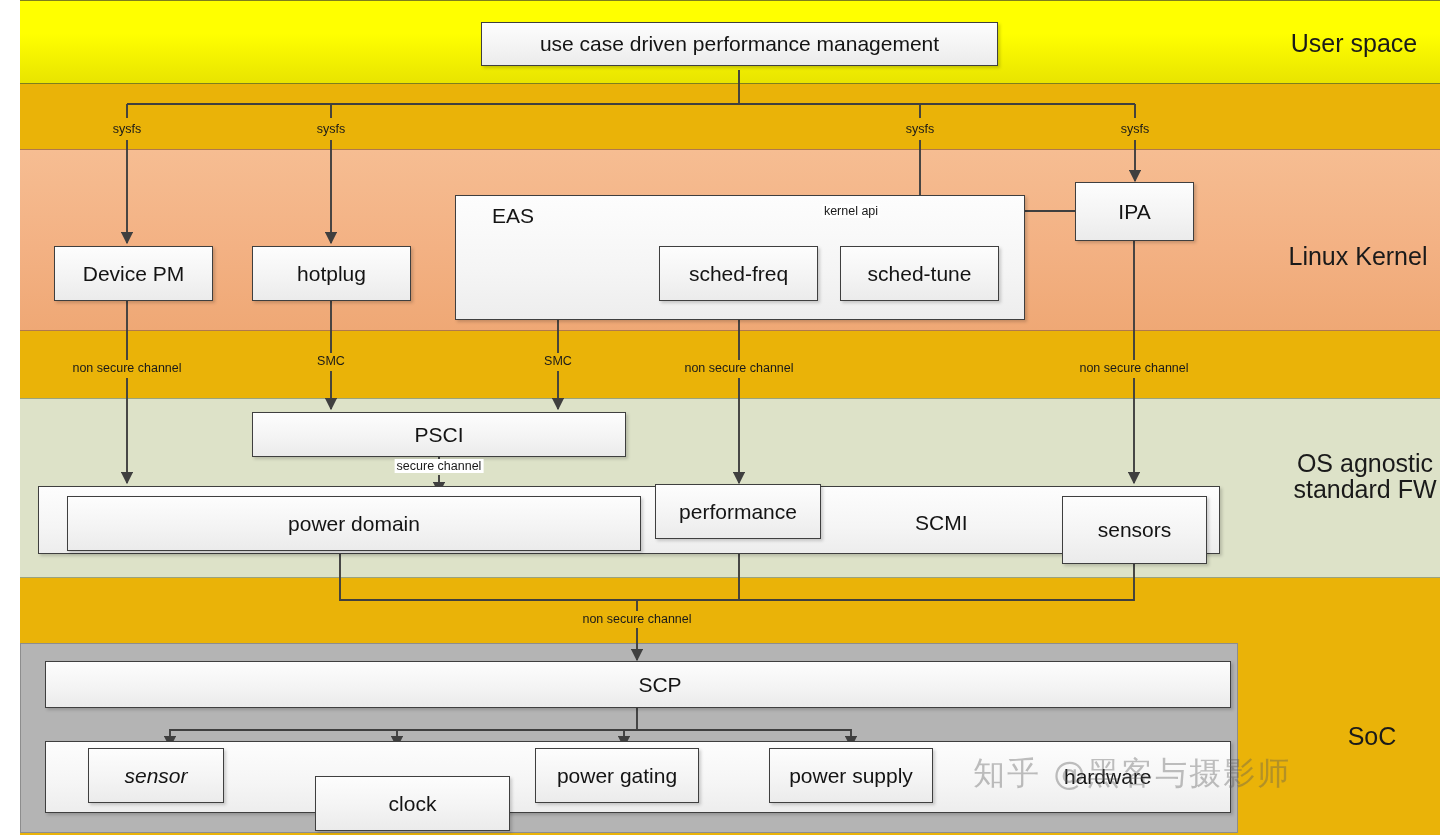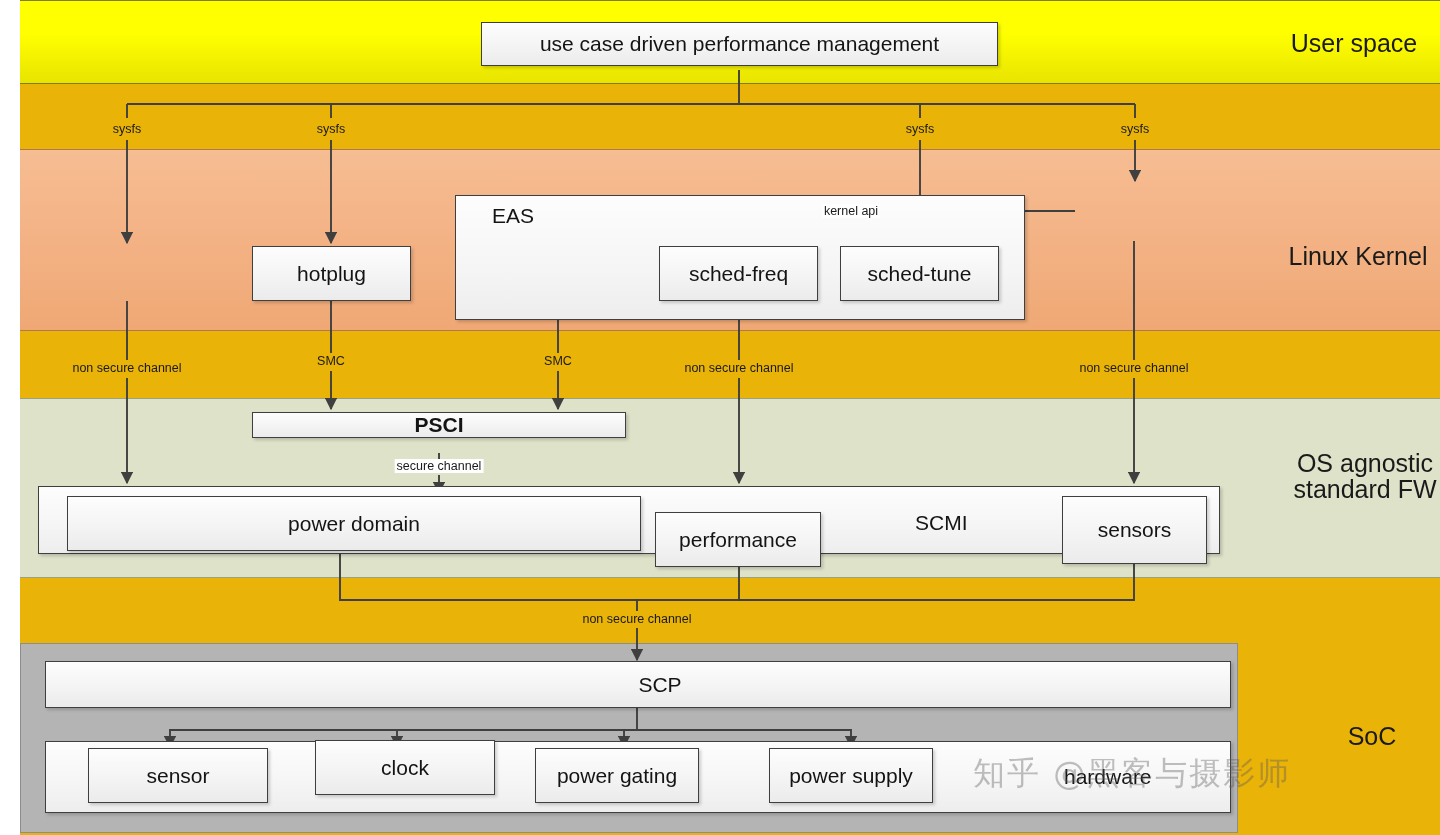--- a/index.html
+++ b/index.html
@@ -114,46 +114,48 @@
       <path d="M617,708 L617,730 L150,730 L150,747" marker-end="url(#ah)"></path>
       <path d="M377,730 L377,747" marker-end="url(#ah)"></path>
       <path d="M604,730 L604,747" marker-end="url(#ah)"></path>
       <path d="M617,730 L831,730 L831,747" marker-end="url(#ah)"></path>
     </g>
   </svg>
 
   <div class="node" style="left:461px;top:22px;width:517px;height:44px;">use case driven performance management</div>
   <div class="band-label" style="left:1244px;top:30px;width:180px;">User space</div>
 
+  <div class="node" style="left:34px;top:246px;width:159px;height:55px;">Device PM</div>
   <div class="node" style="left:232px;top:246px;width:159px;height:55px;">hotplug</div>
+  <div class="node" style="left:1055px;top:182px;width:119px;height:59px;">IPA</div>
 
   <div class="frame" style="left:435px;top:195px;width:570px;height:125px;"></div>
   <div class="frame-title" style="left:472px;top:204px;">EAS</div>
   <div class="node" style="left:639px;top:246px;width:159px;height:55px;">sched-freq</div>
   <div class="node" style="left:820px;top:246px;width:159px;height:55px;">sched-tune</div>
 
   <div class="band-label" style="left:1248px;top:243px;width:180px;">Linux Kernel</div>
 
-  <div class="node" style="left:232px;top:412px;width:374px;height:26px;font-weight:bold;">PSCI</div>
+  <div class="node" style="left:232px;top:412px;width:374px;height:45px;">PSCI</div>
 
   <div class="frame" style="left:18px;top:486px;width:1182px;height:68px;"></div>
   <div class="frame-title" style="left:895px;top:511px;">SCMI</div>
   <div class="node" style="left:47px;top:496px;width:574px;height:55px;">power domain</div>
-  <div class="node" style="left:635px;top:512px;width:166px;height:55px;">performance</div>
+  <div class="node" style="left:635px;top:484px;width:166px;height:55px;">performance</div>
   <div class="node" style="left:1042px;top:496px;width:145px;height:68px;">sensors</div>
 
   <div class="band-label" style="left:1255px;top:450px;width:180px;">OS agnostic
 standard FW</div>
 
   <div class="node" style="left:25px;top:661px;width:1186px;height:47px;padding-left:44px;">SCP</div>
 
   <div class="frame" style="left:25px;top:741px;width:1186px;height:72px;"></div>
   <div class="frame-title" style="left:1044px;top:765px;">hardware</div>
-  <div class="node" style="left:68px;top:748px;width:180px;height:55px;">sensor</div>
-  <div class="node" style="left:295px;top:740px;width:180px;height:55px;">clock</div>
+  <div class="node" style="left:68px;top:748px;width:136px;height:55px;font-style:italic;">sensor</div>
+  <div class="node" style="left:295px;top:776px;width:195px;height:55px;">clock</div>
   <div class="node" style="left:515px;top:748px;width:164px;height:55px;">power gating</div>
   <div class="node" style="left:749px;top:748px;width:164px;height:55px;">power supply</div>
 
   <div class="band-label" style="left:1262px;top:723px;width:180px;">SoC</div>
 
   <div class="edge-label nb" style="left:107px;top:122px;">sysfs</div>
   <div class="edge-label nb" style="left:311px;top:122px;">sysfs</div>
   <div class="edge-label nb" style="left:900px;top:122px;">sysfs</div>
   <div class="edge-label nb" style="left:1115px;top:122px;">sysfs</div>
 

